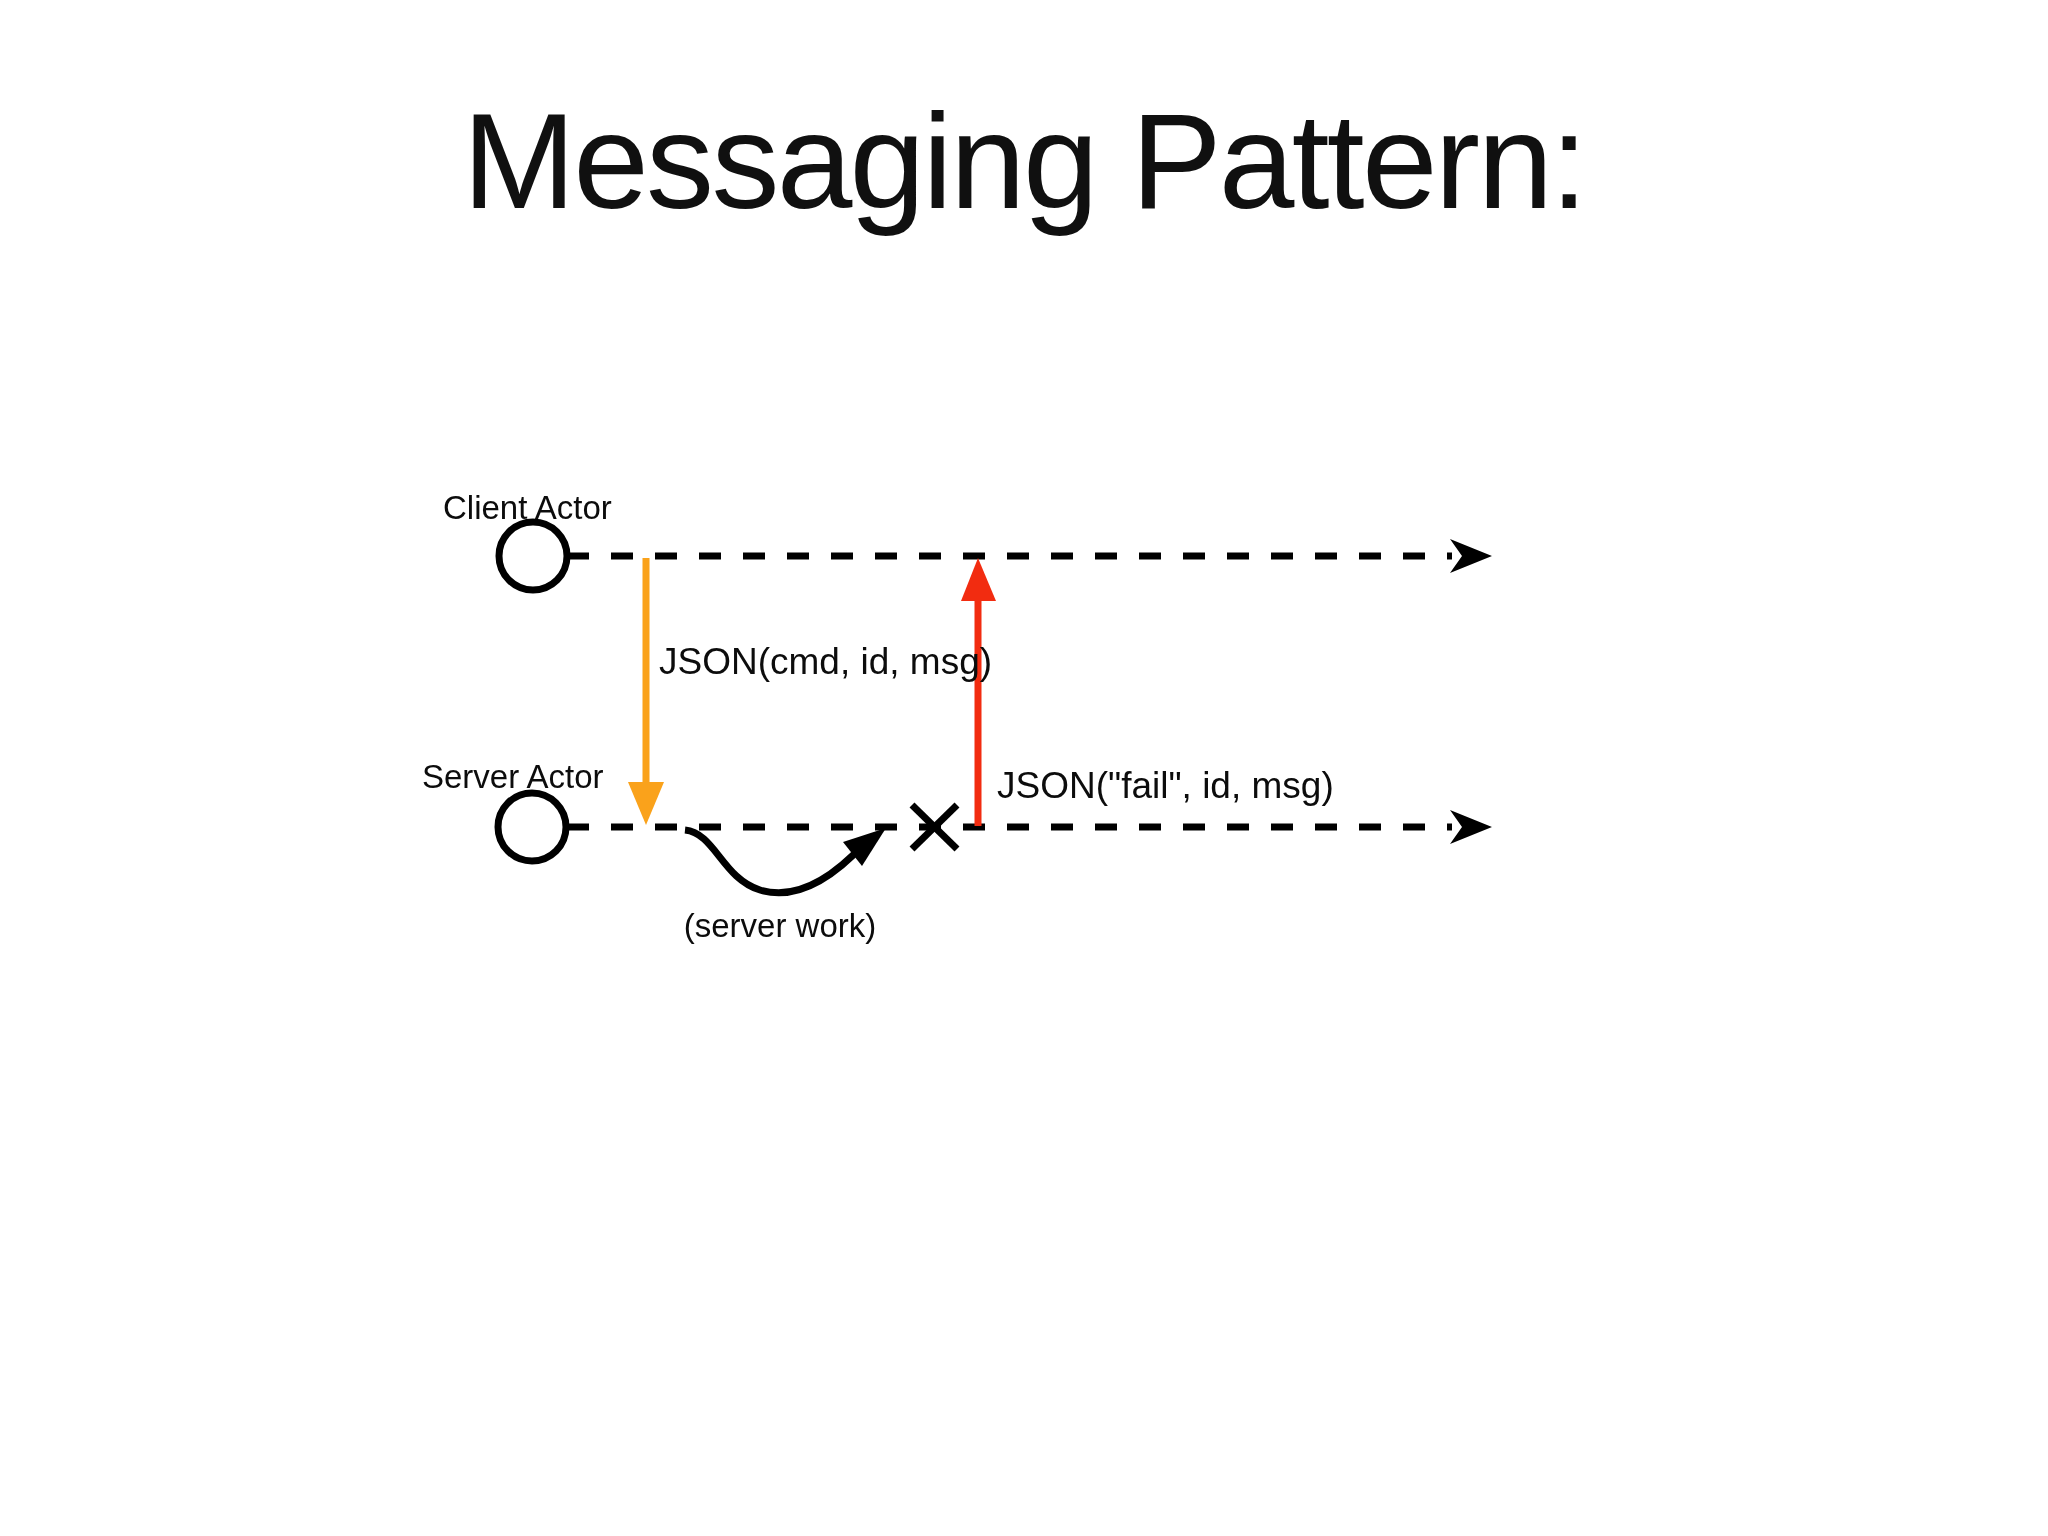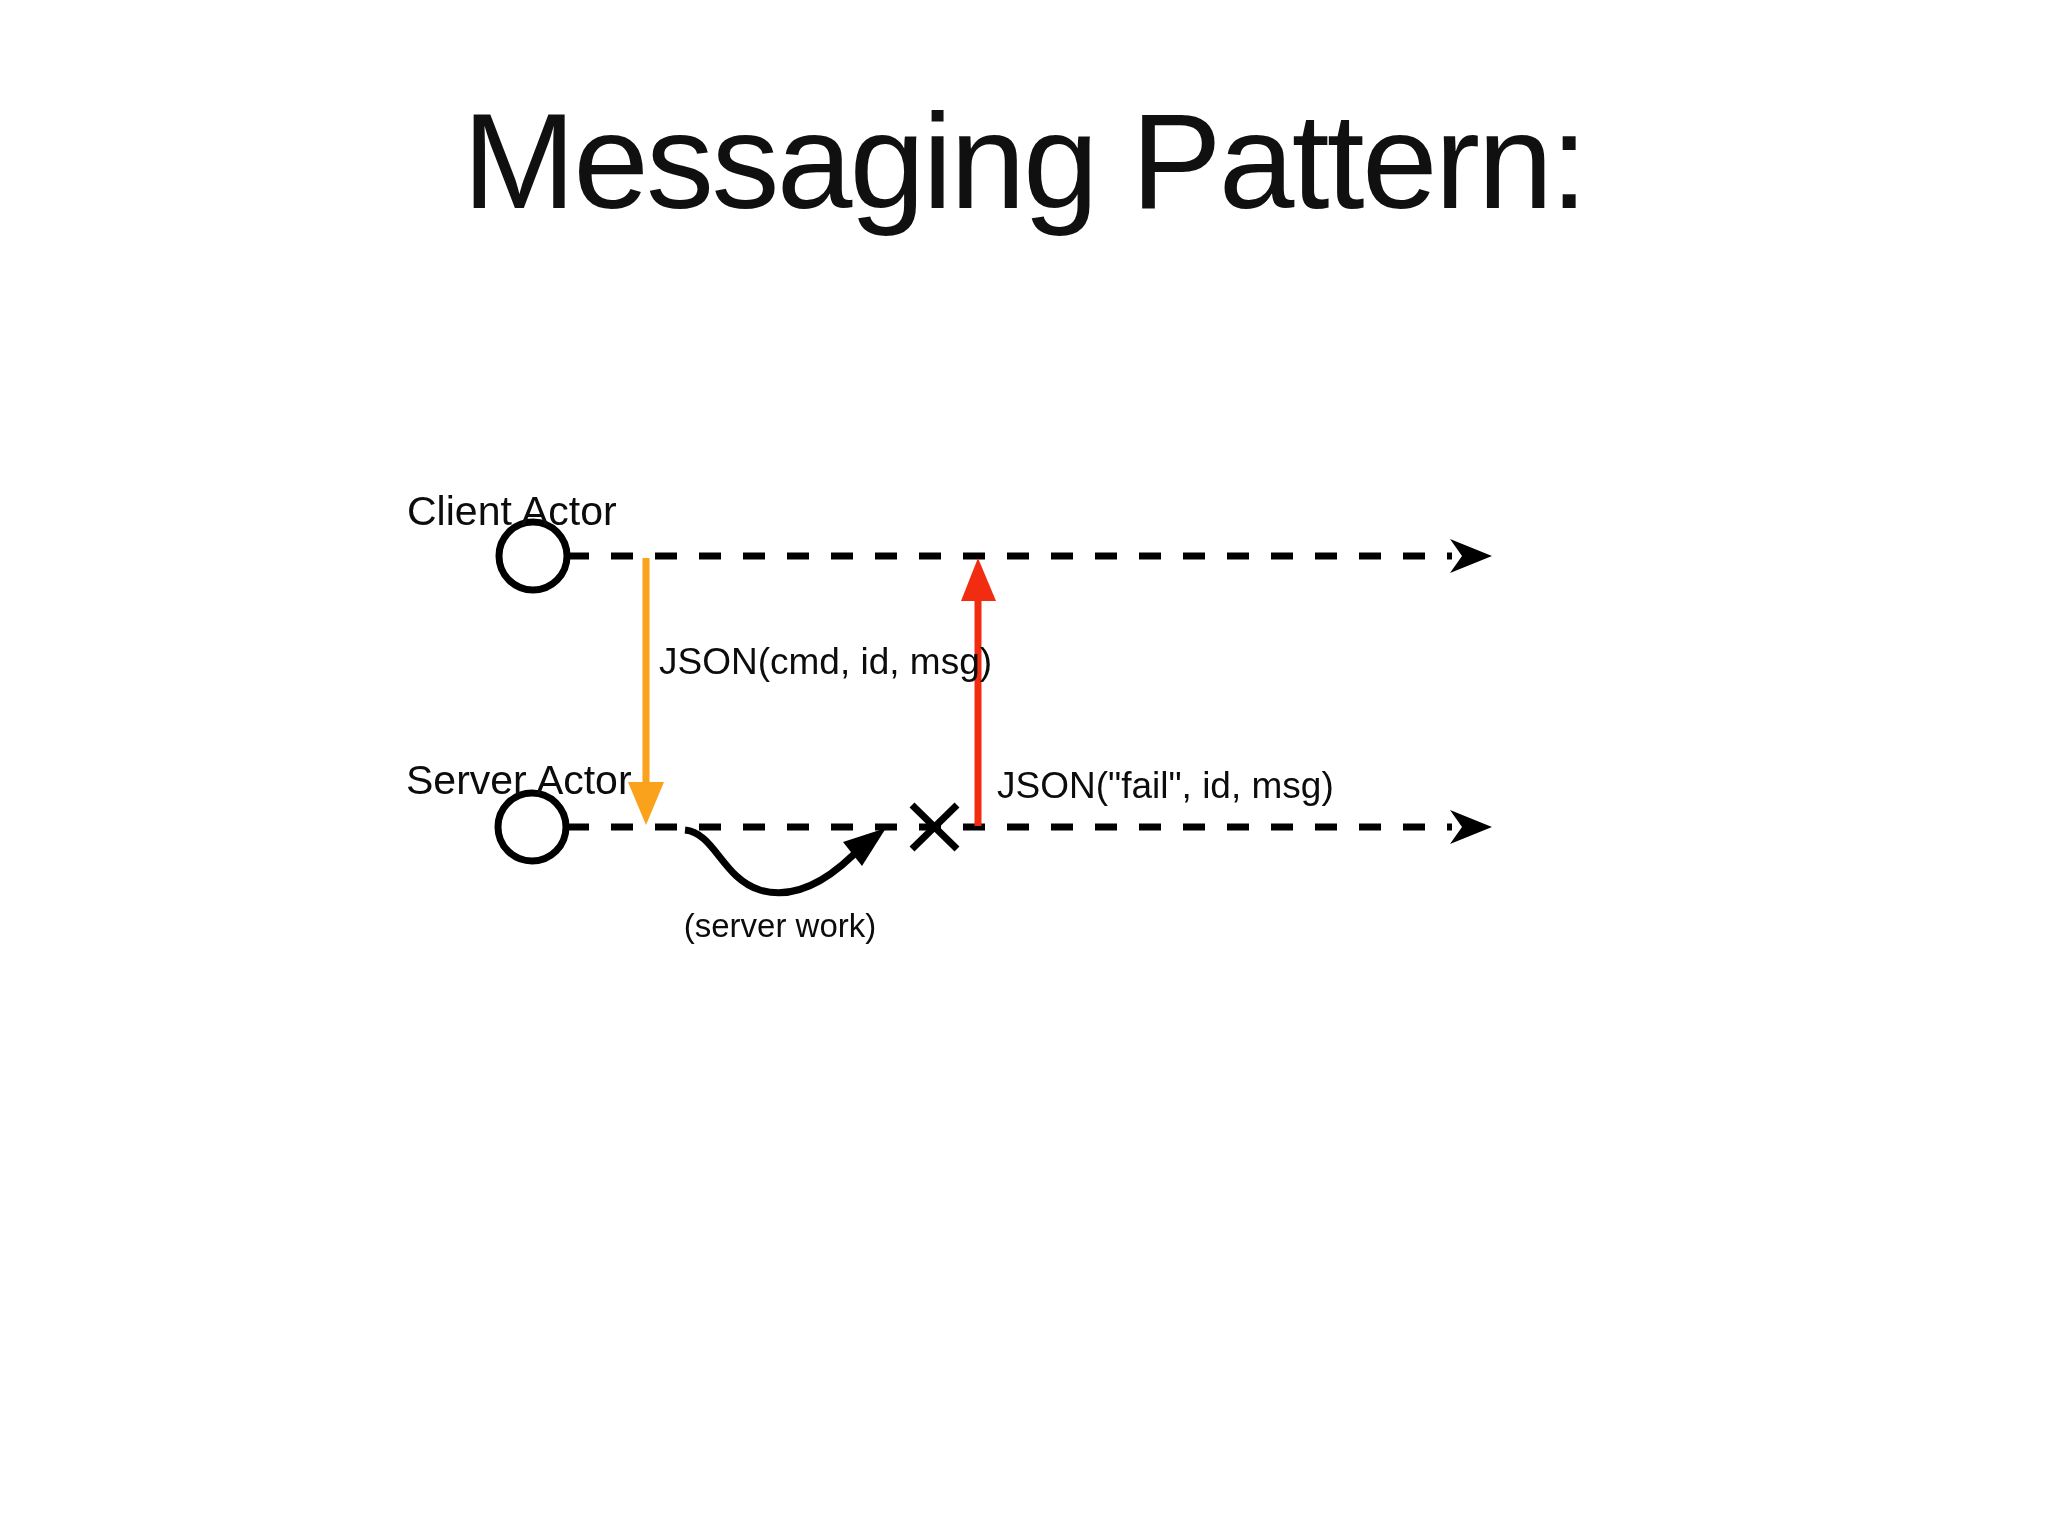--- a/index.html
+++ b/index.html
@@ -50,21 +50,21 @@
     fill: none;
   }
   .black-fill { fill: #000000; stroke: none; }
   .msg-shaft { stroke-width: 7; fill: none; }
   .label {
     position: absolute;
     line-height: 1;
     color: #0c0c0c;
     white-space: nowrap;
   }
-  .actor-label { font-size: 41px; }
+  .actor-label { font-size: 33px; margin-left: 36px; }
   .message-label { font-size: 37px; }
   .note-label { font-size: 33px; transform: translateX(-50%); }
   .bold { font-weight: 400; }
 </style>
 </head>
 <body>
 
 <div class="slide">
 
   <h1 class="title">
@@ -92,21 +92,21 @@
     <polygon class="black-fill" points="886,828 843,842 862,866"></polygon>
 
     <g>
       <line class="solid-black-line" x1="912" y1="805" x2="957" y2="849"></line>
       <line class="solid-black-line" x1="957" y1="805" x2="912" y2="849"></line>
     </g>
   </svg>
 
   <div class="label actor-label" style="left:407px; top:491px;">Client Actor</div>
 
-  <div class="label actor-label" style="left:406px; top:760px;">Server Actor</div>
+  <div class="label actor-label" style="left:386px; top:760px;">Server Actor</div>
 
   <div class="label message-label" style="left:659px; top:643px;">JSON(cmd, id, msg)</div>
 
   <div class="label message-label" style="left:997px; top:767px;"><span>JSON("</span><span class="bold">fail</span><span>", id, msg)</span></div>
 
   <div class="label note-label" style="left:780px; top:909px;">(server work)</div>
 
 </div>
 
 </body></html>

